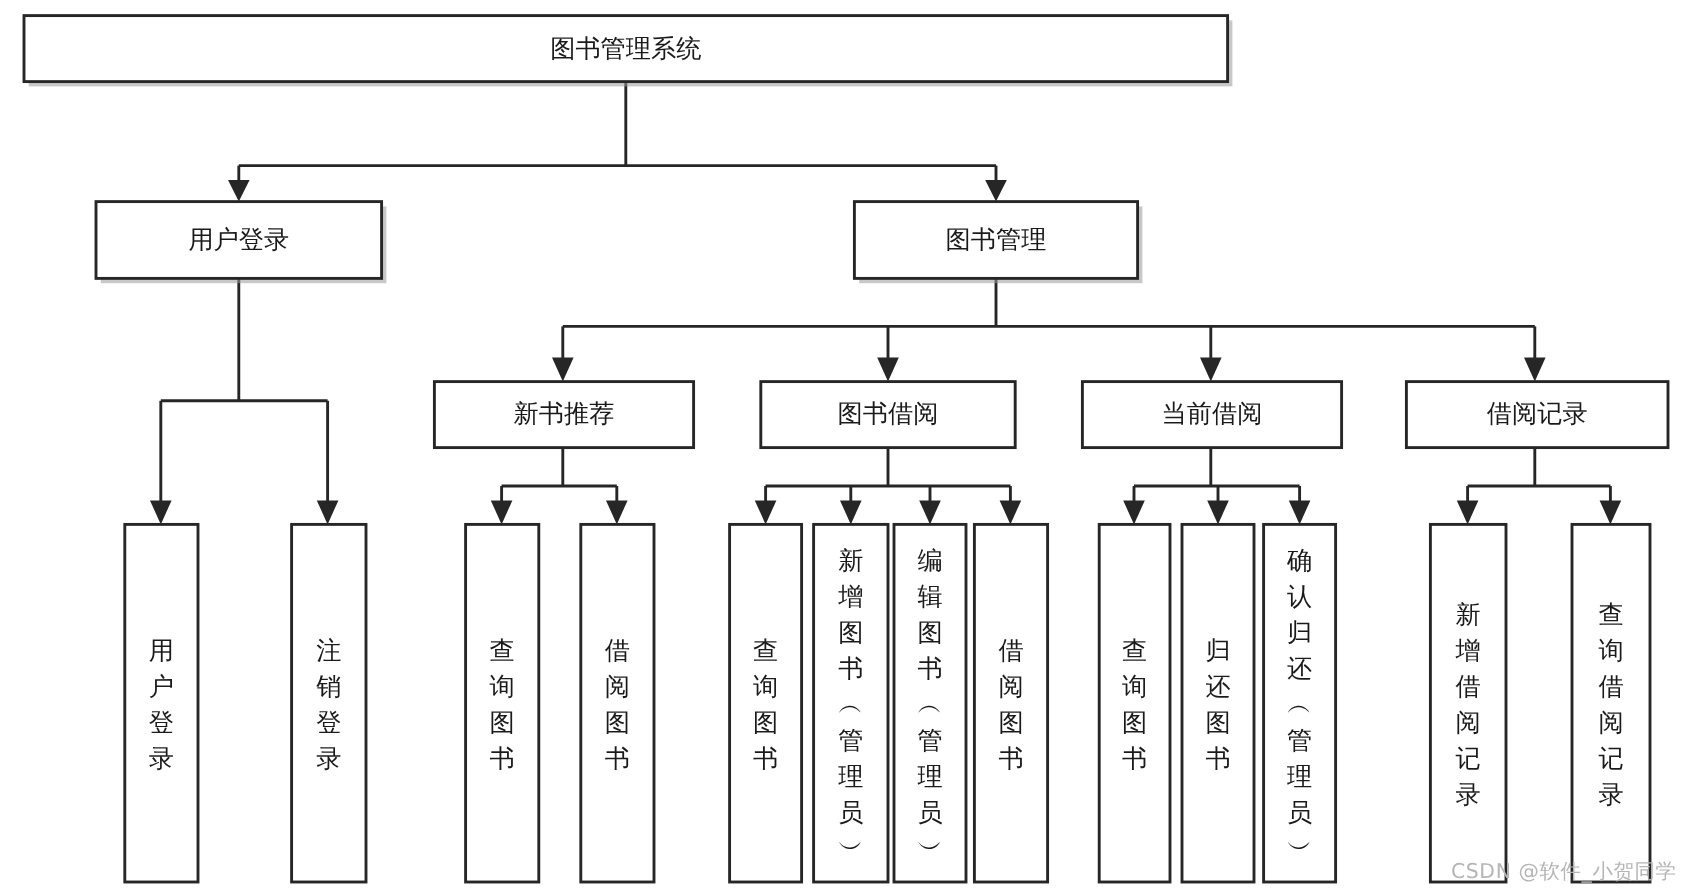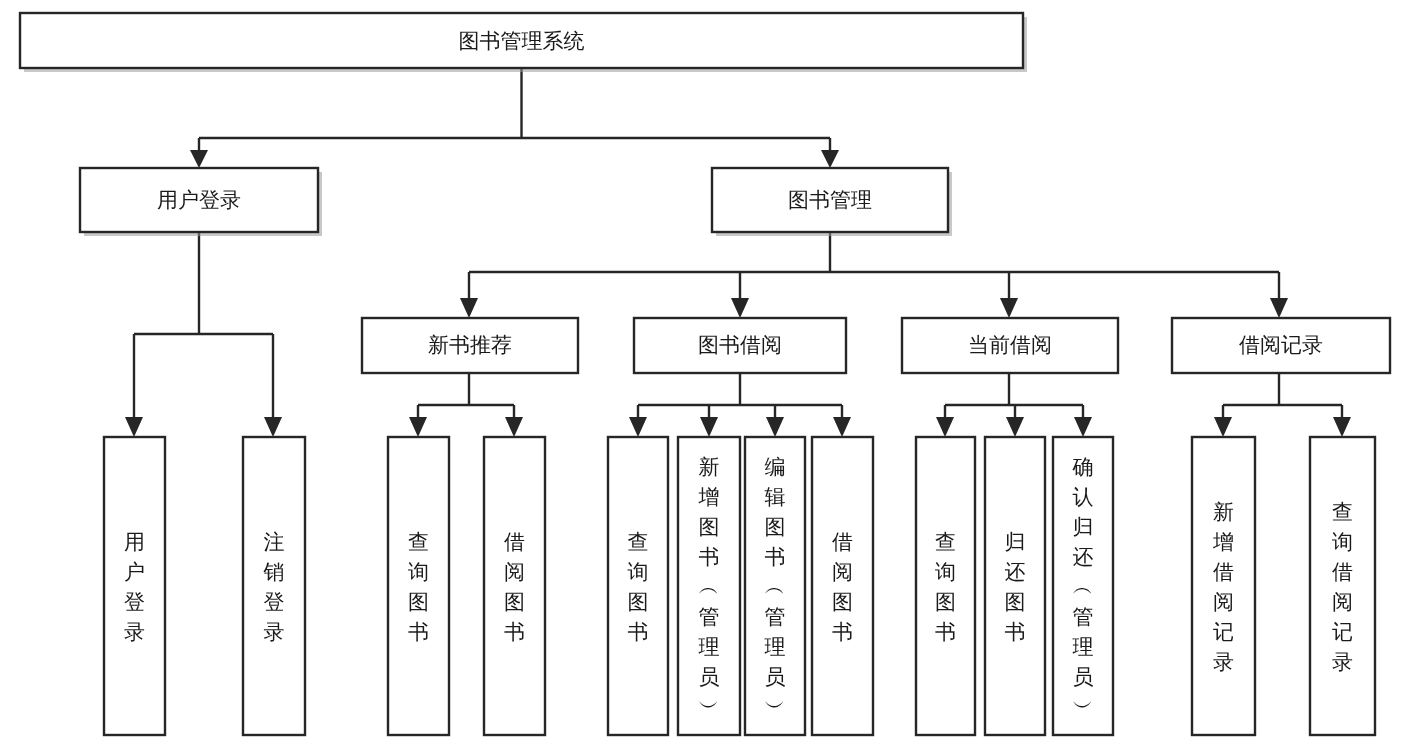--- a/index.html
+++ b/index.html
@@ -238,13 +238,14 @@
       <text class="node-label-vertical" x="1223.5" y="437"><tspan x="1223.5" y="519.4">新</tspan><tspan x="1223.5" y="549.4">增</tspan><tspan x="1223.5" y="579.4">借</tspan><tspan x="1223.5" y="609.4">阅</tspan><tspan x="1223.5" y="639.4">记</tspan><tspan x="1223.5" y="669.4">录</tspan></text>
     </g>
 
     <g>
       <rect class="node-box" x="1310" y="437" width="65" height="298"></rect>
       <text class="node-label-vertical" x="1342.5" y="437"><tspan x="1342.5" y="519.4">查</tspan><tspan x="1342.5" y="549.4">询</tspan><tspan x="1342.5" y="579.4">借</tspan><tspan x="1342.5" y="609.4">阅</tspan><tspan x="1342.5" y="639.4">记</tspan><tspan x="1342.5" y="669.4">录</tspan></text>
     </g>
 
   </svg>
 
+  <div class="watermark">CSDN @软件_小贺同学</div>
 </div>
 
 </body></html>

